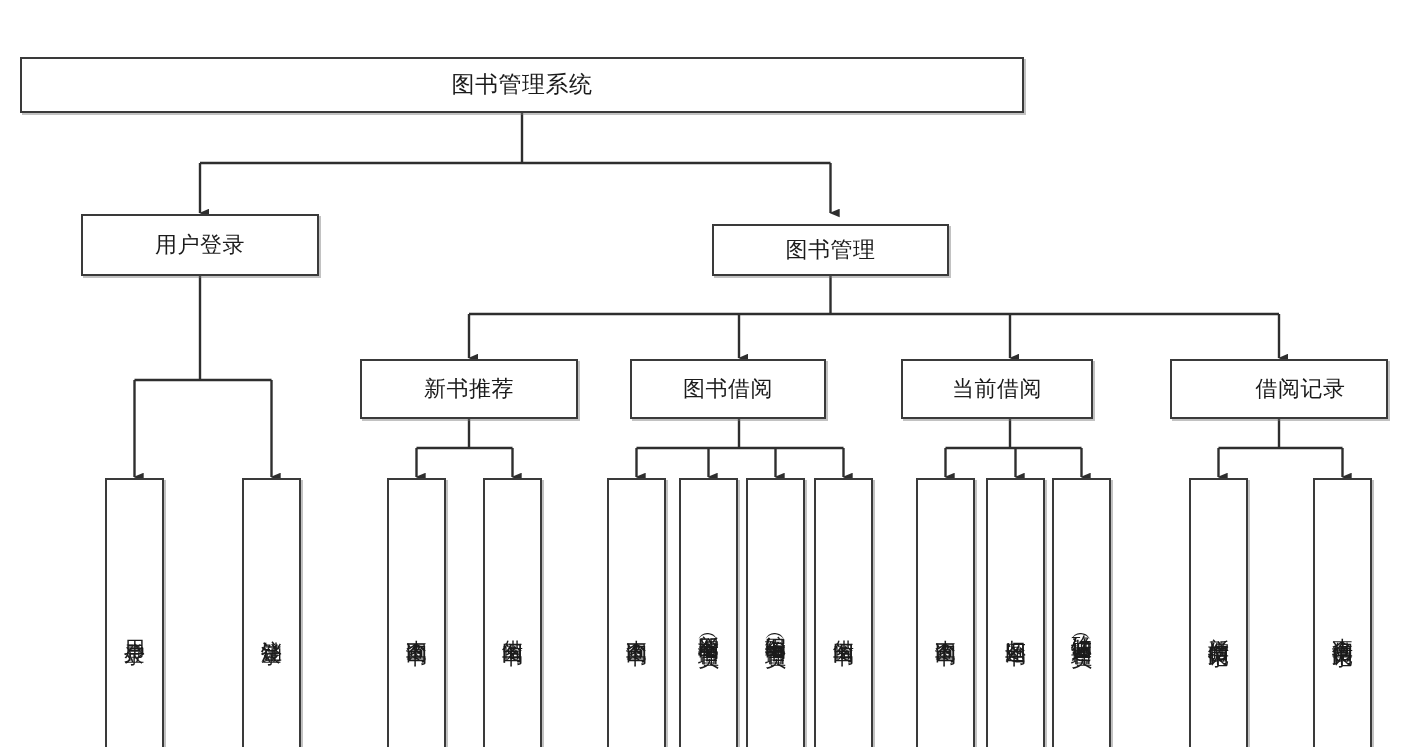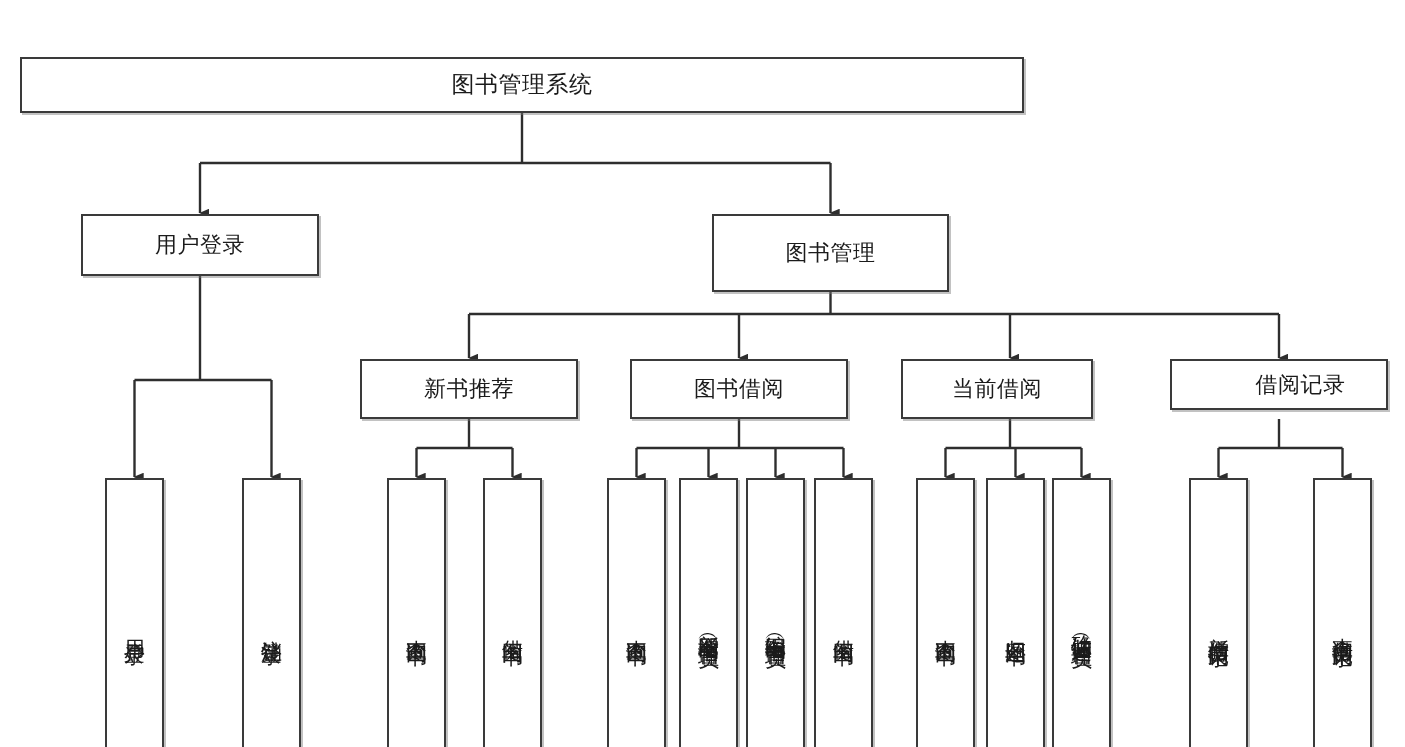--- a/index.html
+++ b/index.html
@@ -109,33 +109,33 @@
       </g>
   </svg>
 
   <div id="node-layer">
       <div class="node-box root" style="left: 20px; top: 13px; width: 1004px; height: 56px;">
         <span class="node-label">图书管理系统</span>
       </div>
       <div class="node-box" style="left: 81px; top: 170px; width: 238px; height: 62px;">
         <span class="node-label">用户登录</span>
       </div>
-      <div class="node-box" style="left: 712px; top: 170px; width: 237px; height: 78px;">
+      <div class="node-box" style="left: 712px; top: 180px; width: 237px; height: 52px;">
         <span class="node-label">图书管理</span>
       </div>
       <div class="node-box" style="left: 360px; top: 315px; width: 218px; height: 60px; align-items: center;">
         <span class="node-label">新书推荐</span>
       </div>
-      <div class="node-box" style="left: 630px; top: 315px; width: 218px; height: 60px;">
+      <div class="node-box" style="left: 630px; top: 315px; width: 196px; height: 60px;">
         <span class="node-label">图书借阅</span>
       </div>
       <div class="node-box" style="left: 901px; top: 315px; width: 192px; height: 60px;">
         <span class="node-label">当前借阅</span>
       </div>
-      <div class="node-box" style="left: 1170px; top: 315px; width: 218px; height: 51px; padding-left: 43px;">
+      <div class="node-box" style="left: 1170px; top: 315px; width: 218px; height: 60px; padding-left: 43px;">
         <span class="node-label">借阅记录</span>
       </div>
       <div class="node-box vertical" style="left: 105px; top: 434px; width: 59px; height: 298px;">
         <span class="node-label">用户登录</span>
       </div>
       <div class="node-box vertical" style="left: 242px; top: 434px; width: 59px; height: 298px;">
         <span class="node-label">注销登录</span>
       </div>
       <div class="node-box vertical" style="left: 387px; top: 434px; width: 59px; height: 298px;">
         <span class="node-label">查询图书</span>

